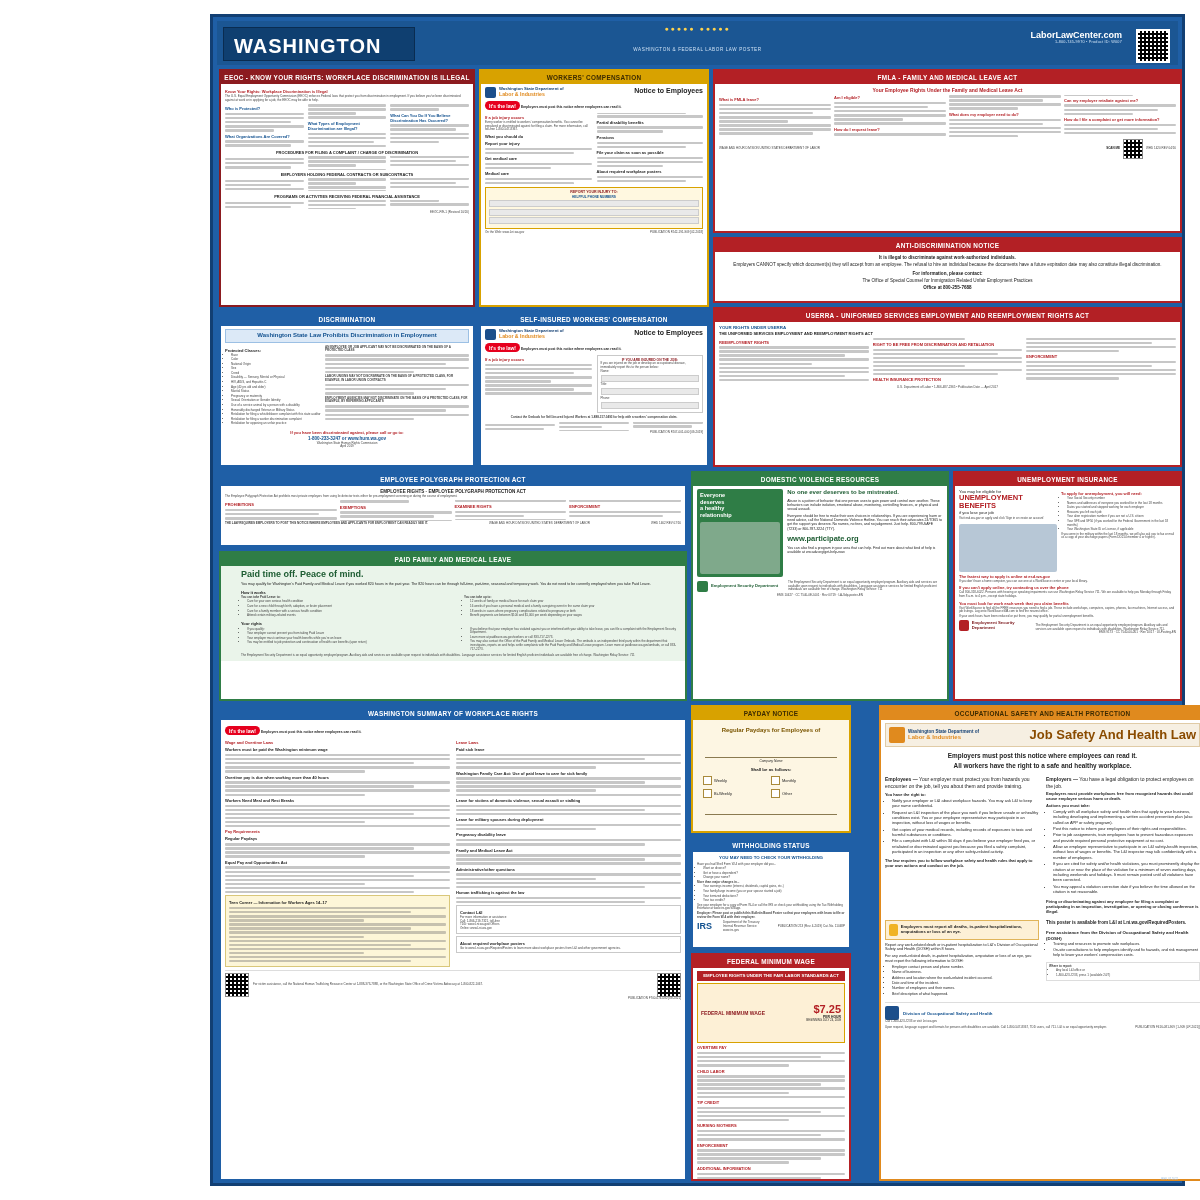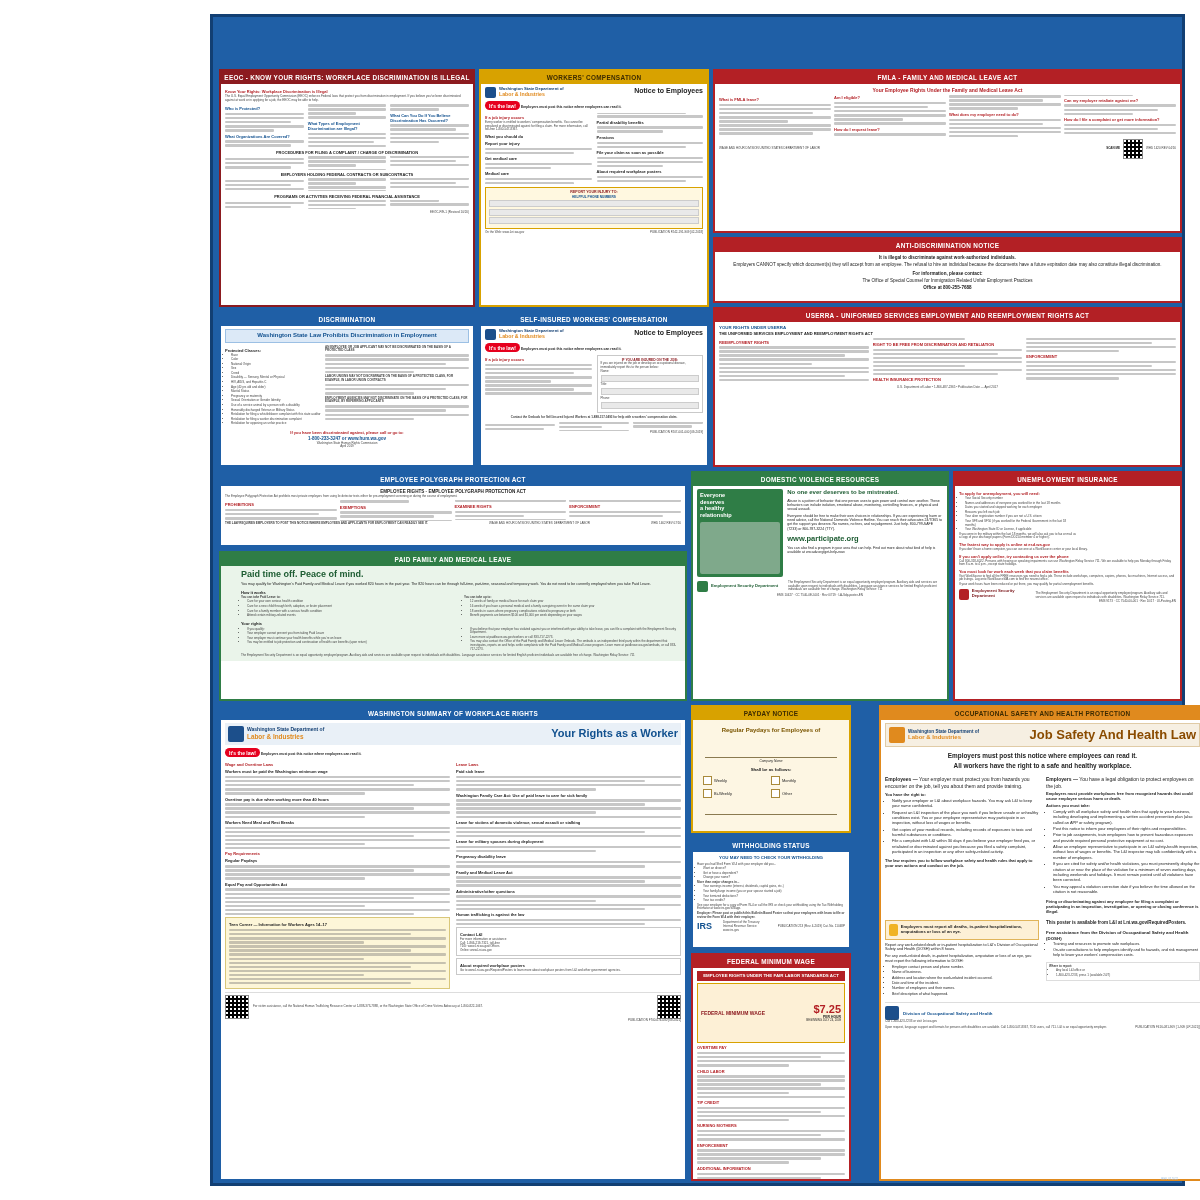--- a/index.html
+++ b/index.html
@@ -46,20 +46,32 @@
   .btn-line{height:5px;background:#e9e9e9;border:1px solid #ccc;margin:1.5px 0;}
   .footer-code{position:absolute;right:4px;bottom:2px;font-size:2.8px;color:#9fc0e0;}
   ul{margin:1px 0 1px 6px;padding:0;}
   li{margin:0 0 1px;}
 </style>
 </head>
 <body>
 
 <div class="poster">
 
+  <div class="hdr">
+    <div class="hdr-dots">●●●●●  ●●●●●</div>
+    <div class="state-box">
+      <div class="state-name">WASHINGTON</div>
+    </div>
+    <div class="hdr-sub">WASHINGTON &amp; FEDERAL LABOR LAW POSTER</div>
+    <div class="logo">
+      <span>LaborLawCenter.com</span>
+      <small>1-800-745-9970 • Product ID: W007</small>
+    </div>
+    <div class="qr"></div>
+  </div>
 
   <div class="p" style="left:6px;top:52px;width:256px;height:238px;border:2px solid #8c1b20;">
     <div class="pt" style="background:#8c1b20;">EEOC - KNOW YOUR RIGHTS: WORKPLACE DISCRIMINATION IS ILLEGAL</div>
     <div class="body">
       <div class="h3 red">Know Your Rights: Workplace Discrimination is Illegal</div>
       <div class="tiny">The U.S. Equal Employment Opportunity Commission (EEOC) enforces Federal laws that protect you from discrimination in employment. If you believe you've been discriminated against at work or in applying for a job, the EEOC may be able to help.</div>
       <div class="cols3" style="margin-top:2px;">
         <div class="h3 blue">Who is Protected?</div>
         <span class="fake l"></span>
           <span class="fake l"></span>
@@ -496,20 +508,27 @@
         <div class="tiny" style="width:64%">The Employment Security Department is an equal opportunity employer/program. Auxiliary aids and services are available upon request to individuals with disabilities. Language assistance services for limited English proficient individuals are available free of charge. Washington Relay Service: 711</div>
       </div>
       <div class="tiny" style="text-align:center;margin-top:2px;">EMS 10427 · CC 7540-0EJ-001 · Rev 07/19 · LA-Sdp-poster-EN</div>
     </div>
   </div>
 
   <div class="p" style="left:740px;top:454px;width:229px;height:230px;border:2px solid #b32025;">
     <div class="pt" style="background:#b32025;">UNEMPLOYMENT INSURANCE</div>
     <div class="body">
       <div style="display:flex;gap:4px;">
+        <div style="width:46%;">
+          <div style="font-size:4.2px;">You may be eligible for</div>
+          <div style="font-size:7.5px;font-weight:bold;color:#b32025;line-height:1.05;">UNEMPLOYMENT BENEFITS</div>
+          <div style="font-size:4.2px;">if you lose your job</div>
+          <div class="tiny" style="margin-top:2px;">Visit esd.wa.gov or apply and click 'Sign in or create an account'</div>
+          <div class="imgph" style="height:48px;margin-top:3px;border-radius:2px;background:#b7c7d6;"></div>
+        </div>
         <div style="width:54%;">
           <div class="h3 red">To apply for unemployment, you will need:</div>
           <ul class="tiny">
             <li>Your Social Security number</li>
             <li>Names and addresses of everyone you worked for in the last 18 months</li>
             <li>Dates you started and stopped working for each employer</li>
             <li>Reasons you left each job</li>
             <li>Your alien registration number if you are not a U.S. citizen</li>
             <li>Your SF8 and SF50 (if you worked for the Federal Government in the last 18 months)</li>
             <li>Your Washington State ID or License, if applicable</li>
@@ -531,28 +550,20 @@
         </div>
         <div class="tiny" style="width:66%">The Employment Security Department is an equal opportunity employer/program. Auxiliary aids and services are available upon request to individuals with disabilities. Washington Relay Service 711.</div>
       </div>
       <div class="tiny" style="text-align:right;">EMS 9173 · CC 7540-00-001 · Rev 10/17 · UI-Posting-EN</div>
     </div>
   </div>
 
   <div class="p" style="left:6px;top:688px;width:468px;height:476px;border:2px solid #1f5fa6;">
     <div class="pt" style="background:#1f5fa6;">WASHINGTON SUMMARY OF WORKPLACE RIGHTS</div>
     <div class="body">
-      <div style="display:flex;justify-content:space-between;align-items:center;background:#e9f0f7;padding:3px;">
-        <div class="lni">
-          <div class="mark" style="width:16px;height:16px;"></div>
-          <div class="t" style="font-size:5px;"><span>Washington State Department of</span>
-            <small style="font-size:6.4px;">Labor &amp; Industries</small></div>
-        </div>
-        <div style="font-size:11px;font-weight:bold;color:#12518f;">Your Rights as a Worker</div>
-      </div>
       <div style="margin-top:3px;">
         <span class="itlaw">It's the law!</span>
         <span style="font-size:3.4px;font-weight:bold;">Employers must post this notice where employees can read it.</span>
       </div>
       <div style="display:flex;gap:6px;margin-top:3px;">
         <div style="width:50%;">
           <div class="h3 red">Wage and Overtime Laws</div>
           <div class="h3">Workers must be paid the Washington minimum wage</div>
           <span class="fake l"></span>
             <span class="fake l"></span>

